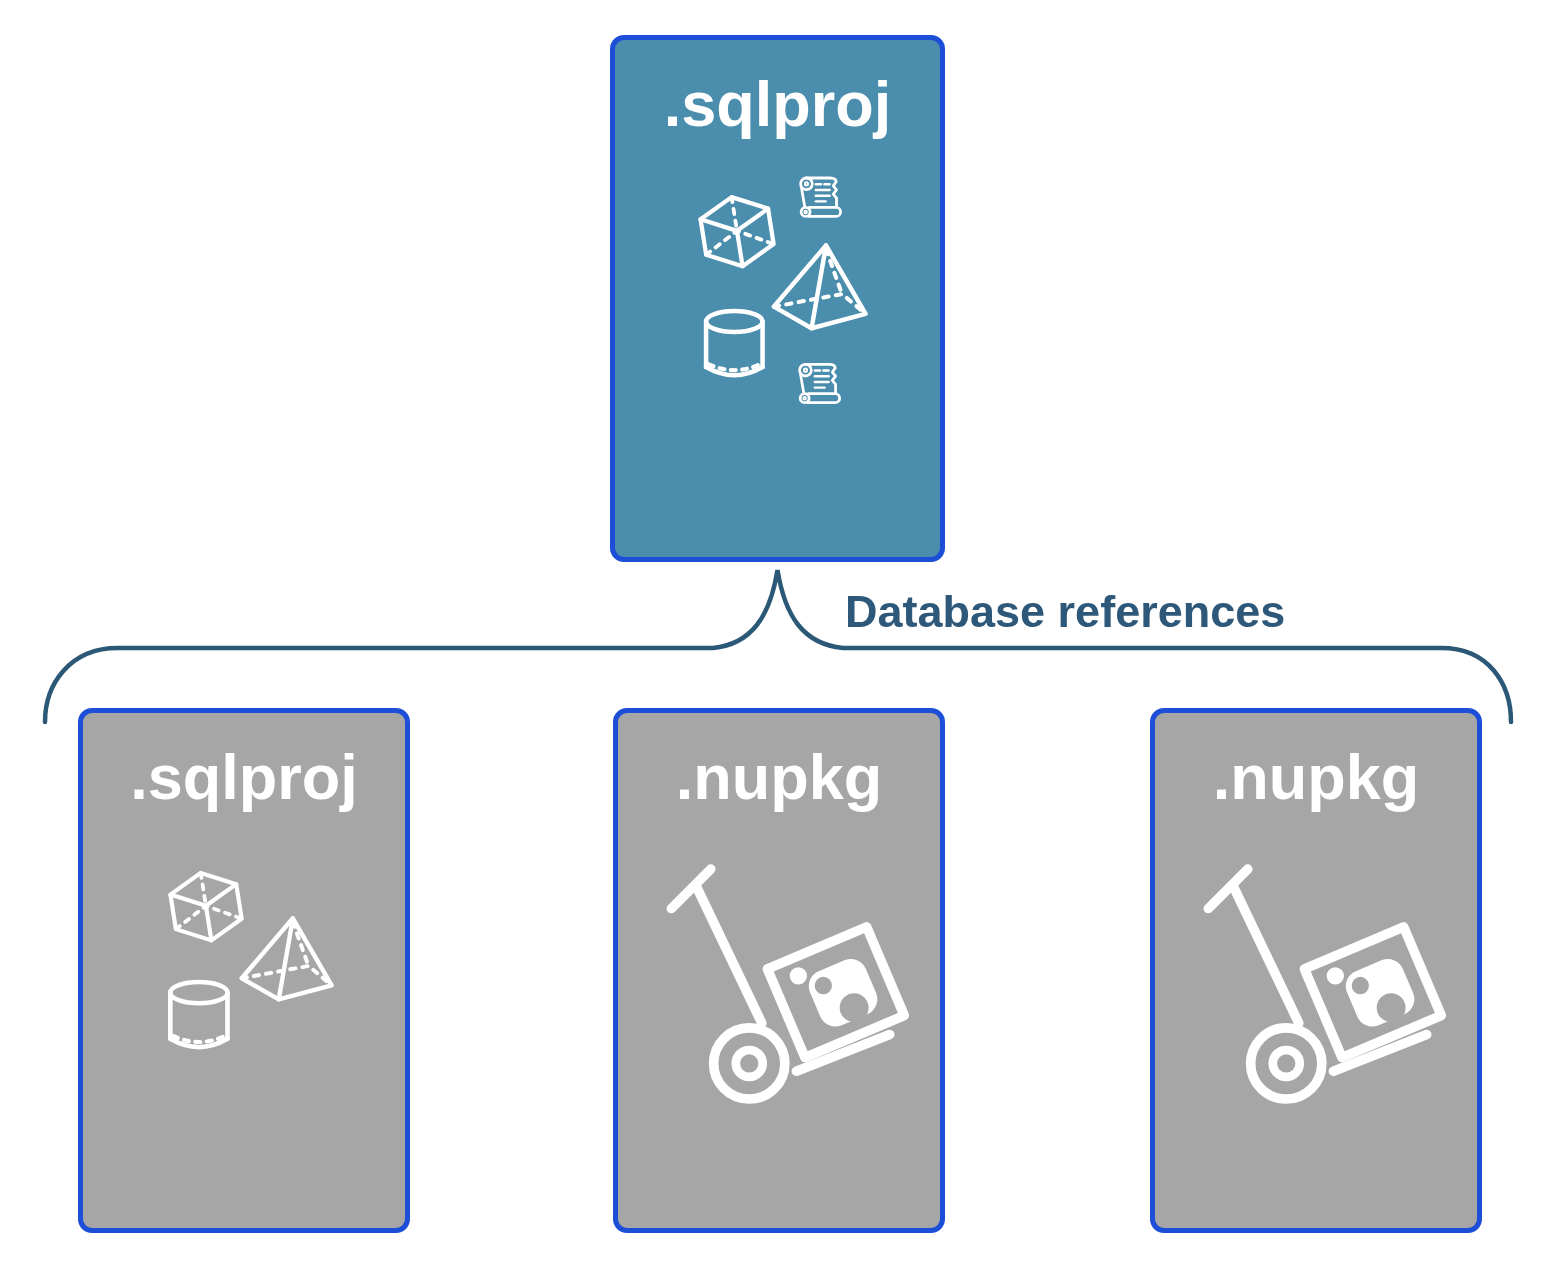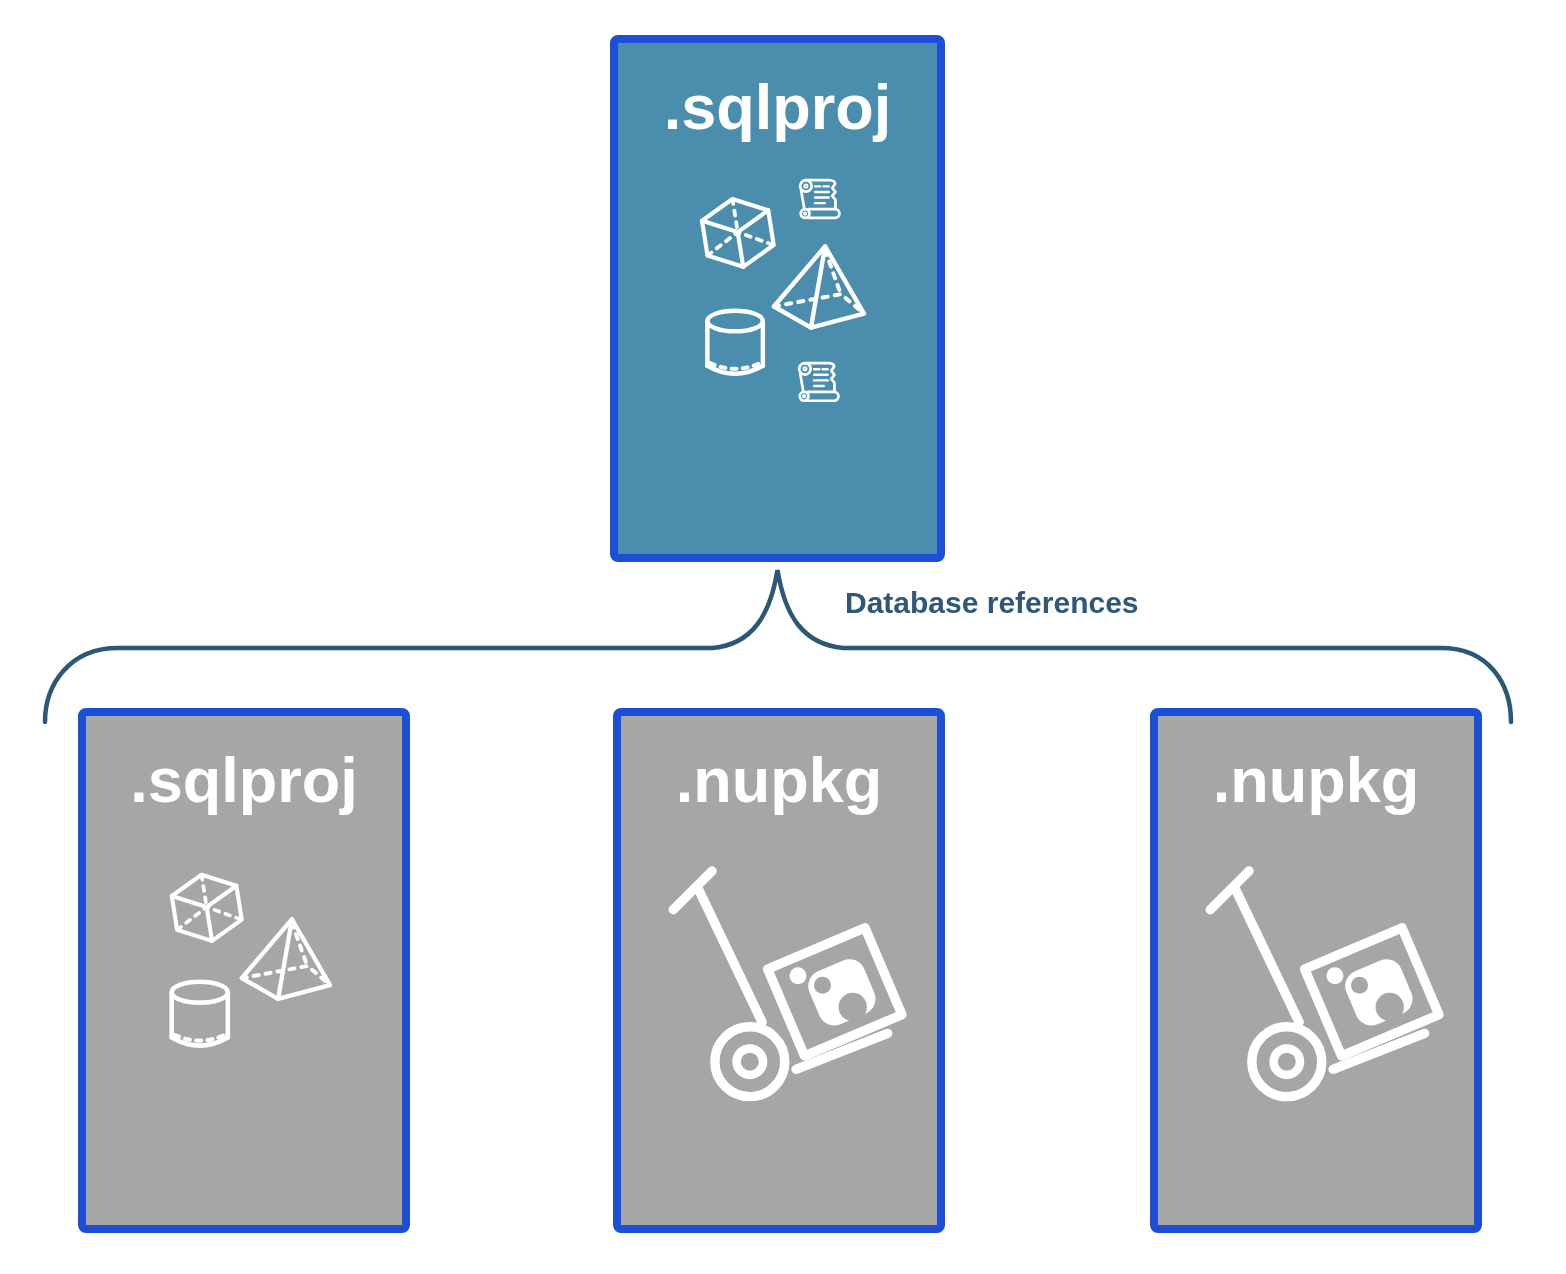--- a/index.html
+++ b/index.html
@@ -7,27 +7,27 @@
     position:relative;
     width:1566px;height:1274px;
     background:#fff;
     font-family:"Liberation Sans", sans-serif;
     overflow:hidden;
   }
   svg.overlay{position:absolute;left:0;top:0;width:1566px;height:1274px;pointer-events:none;}
   .brace{fill:none;stroke:#2B5876;stroke-width:4.5;stroke-linecap:round;}
   .connector-label{
     position:absolute;left:845px;top:586px;
-    font-size:30px;font-weight:700;color:#2E587A;
+    font-size:45px;font-weight:700;color:#2E587A;
     white-space:nowrap;letter-spacing:0px;
   }
   .card{
     position:absolute;
-    border:8px solid #1d4ed8;
-    border-radius:8px;
+    border:5px solid #1d4ed8;
+    border-radius:14px;
     box-sizing:border-box;
   }
   .card.root{left:610px;top:35px;width:335px;height:527px;background:#4A8DAC;}
   .card.child{top:708px;width:332px;height:525px;background:#A6A6A6;}
   .card.c1{left:78px;}
   .card.c2{left:613px;}
   .card.c3{left:1150px;}
   .card-title{
     margin-top:30px;
     text-align:center;

